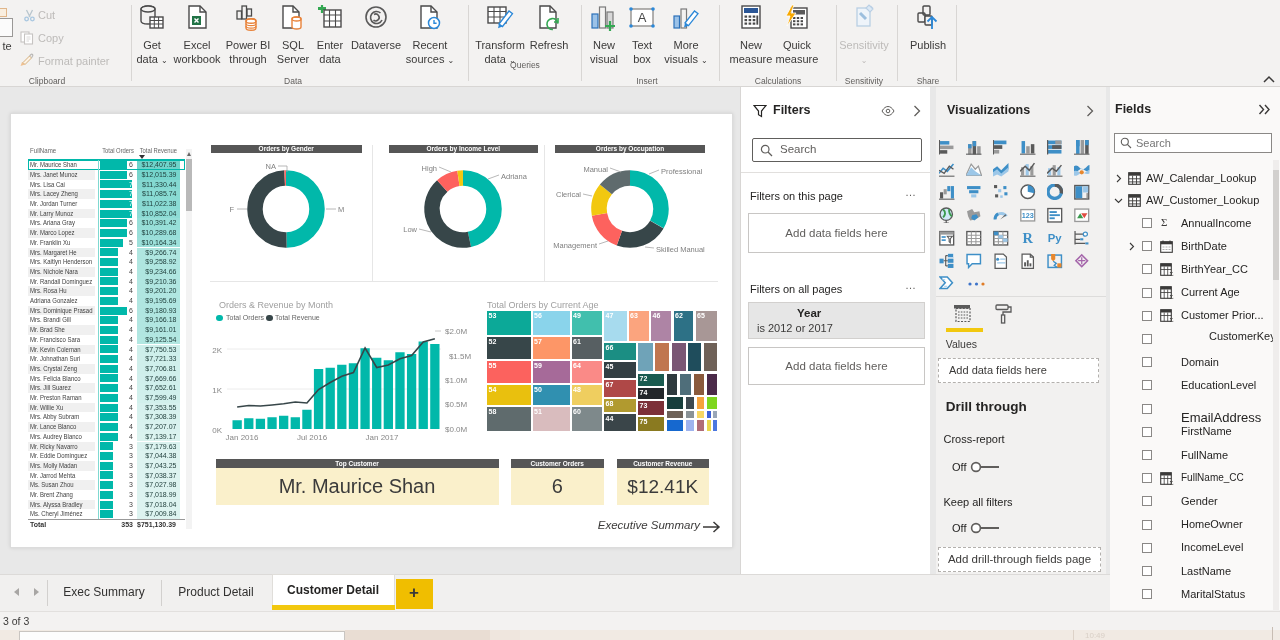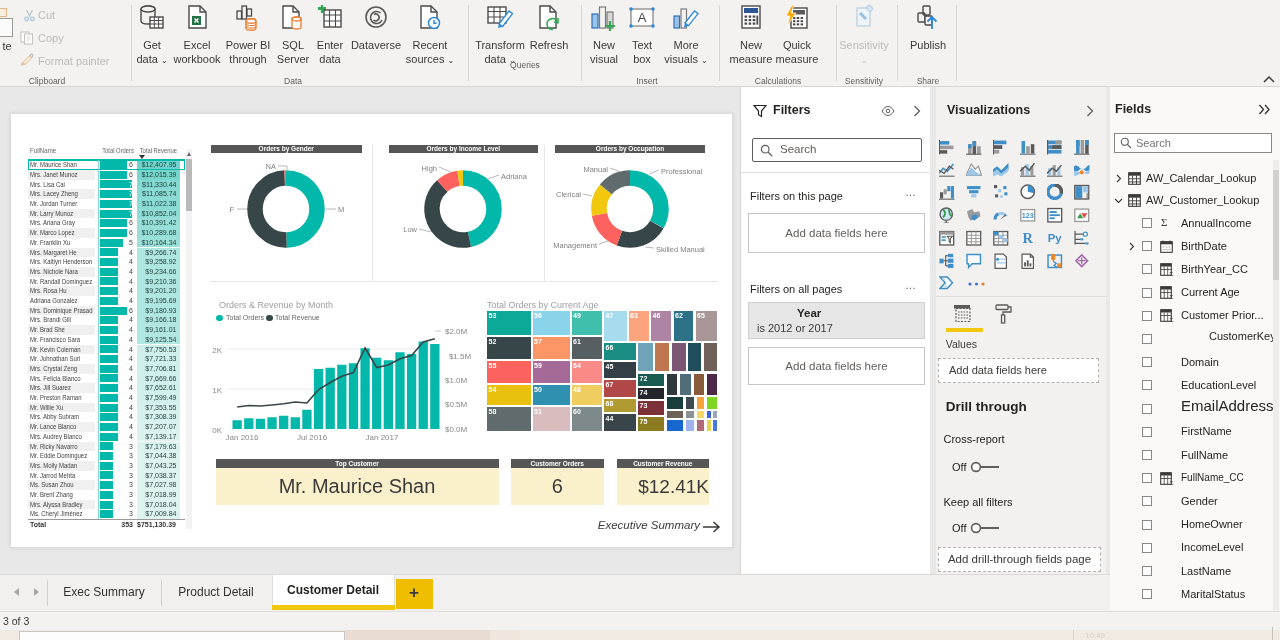--- a/index.html
+++ b/index.html
@@ -656,21 +656,21 @@
 <div class="abs" style="left:666.5px;top:419.5px;width:16.5px;height:11.0px;background:#1668CF;"></div>
 <div class="abs" style="left:685.5px;top:419.5px;width:8.5px;height:11.0px;background:#9FB3EE;"></div>
 <div class="abs" style="left:696.5px;top:419.5px;width:7.5px;height:11.0px;background:#B06B77;"></div>
 <div class="abs" style="left:706.5px;top:419.5px;width:4.0px;height:11.0px;background:#E8D44D;"></div>
 <div class="abs" style="left:712.5px;top:419.5px;width:4.0px;height:11.0px;background:#4B77E0;"></div>
 <div class="abs" style="left:215.5px;top:459px;width:283.0px;height:9px;background:#565656;color:#fff;font-size:6.5px;font-weight:bold;text-align:center;line-height:9px;">Top Customer</div>
 <div class="abs" style="left:215.5px;top:468px;width:283.0px;height:37px;background:#FAF0CB;color:#3b3b3b;font-size:20px;text-align:center;line-height:37px;">Mr. Maurice Shan</div>
 <div class="abs" style="left:511.0px;top:459px;width:92.5px;height:9px;background:#565656;color:#fff;font-size:6.5px;font-weight:bold;text-align:center;line-height:9px;">Customer Orders</div>
 <div class="abs" style="left:511.0px;top:468px;width:92.5px;height:37px;background:#FAF0CB;color:#3b3b3b;font-size:20px;text-align:center;line-height:37px;">6</div>
 <div class="abs" style="left:616.5px;top:459px;width:92.5px;height:9px;background:#565656;color:#fff;font-size:6.5px;font-weight:bold;text-align:center;line-height:9px;">Customer Revenue</div>
-<div class="abs" style="left:616.5px;top:468px;width:92.5px;height:37px;background:#FAF0CB;color:#3b3b3b;font-size:19px;text-align:right;line-height:37px;">$12.41K</div>
+<div class="abs" style="left:616.5px;top:468px;width:92.5px;height:37px;background:#FAF0CB;color:#3b3b3b;font-size:19px;text-align:center;line-height:37px;">$12.41K</div>
 <div class="abs" style="left:560px;top:519px;width:140px;text-align:right;font-size:11.5px;font-style:italic;color:#3b3a39;">Executive Summary</div>
 <svg class="abs" style="left:702px;top:521px;" width="19" height="12" viewBox="0 0 19 12">
 <path d="M1 6 h16 M11.5 1 L17 6 L11.5 11" fill="none" stroke="#3b3a39" stroke-width="1.5"></path>
   </svg>
 <div class="abs" style="left:740px;top:87px;width:190px;height:487px;background:#fff;border-left:1px solid #d8d6d4;box-sizing:border-box;"></div>
 <svg class="abs" style="left:753px;top:104px;" width="14" height="14" viewBox="0 0 14 14">
 <path d="M1 1.5 h12 L8.5 7 v5.5 l-3 -1.8 V7 Z" fill="none" stroke="#252423" stroke-width="1.2"></path>
   </svg>
 <div class="abs" style="left:773px;top:103px;font-size:12.5px;font-weight:bold;color:#252423;">Filters</div>
 <svg class="abs" style="left:881px;top:106px;" width="14" height="10" viewBox="0 0 14 10">
@@ -1005,21 +1005,21 @@
 <text x="9.5" y="12.5" font-size="7" font-family="Liberation Serif" fill="#3b3a39">Σ</text>
     </svg>
     <div class="abs" style="left:1181px;top:309.3px;font-size:11px;color:#252423;white-space:nowrap;">Customer Prior...</div>
     <div class="abs" style="left:1141.5px;top:334.0px;width:10px;height:10px;border:1px solid #8a8886;background:#fff;box-sizing:border-box;"></div>
     <div class="abs" style="left:1181px;top:330px;font-size:11px;color:#252423;white-space:nowrap;margin-left:28px;">CustomerKey</div>
     <div class="abs" style="left:1141.5px;top:357.2px;width:10px;height:10px;border:1px solid #8a8886;background:#fff;box-sizing:border-box;"></div>
     <div class="abs" style="left:1181px;top:355.7px;font-size:11px;color:#252423;white-space:nowrap;">Domain</div>
     <div class="abs" style="left:1141.5px;top:380.4px;width:10px;height:10px;border:1px solid #8a8886;background:#fff;box-sizing:border-box;"></div>
     <div class="abs" style="left:1181px;top:378.9px;font-size:11px;color:#252423;white-space:nowrap;">EducationLevel</div>
     <div class="abs" style="left:1141.5px;top:403.6px;width:10px;height:10px;border:1px solid #8a8886;background:#fff;box-sizing:border-box;"></div>
-    <div class="abs" style="left:1181px;top:397px;font-size:15px;color:#252423;white-space:nowrap;">EmailAddress</div>
+    <div class="abs" style="left:1181px;top:410px;font-size:13px;color:#252423;white-space:nowrap;">EmailAddress</div>
     <div class="abs" style="left:1141.5px;top:426.8px;width:10px;height:10px;border:1px solid #8a8886;background:#fff;box-sizing:border-box;"></div>
     <div class="abs" style="left:1181px;top:425.3px;font-size:11px;color:#252423;white-space:nowrap;">FirstName</div>
     <div class="abs" style="left:1141.5px;top:450.0px;width:10px;height:10px;border:1px solid #8a8886;background:#fff;box-sizing:border-box;"></div>
     <div class="abs" style="left:1181px;top:448.5px;font-size:11px;color:#252423;white-space:nowrap;">FullName</div>
     <div class="abs" style="left:1141.5px;top:473.2px;width:10px;height:10px;border:1px solid #8a8886;background:#fff;box-sizing:border-box;"></div>
     <svg class="abs" style="left:1160.0px;top:471.7px;" width="14" height="13" viewBox="0 0 14 13">
 <rect x="0.7" y="0.7" width="10.6" height="11.6" fill="#fff" stroke="#3b3a39" stroke-width="1.1"></rect>
 <rect x="0.7" y="0.7" width="10.6" height="2.8" fill="#3b3a39"></rect>
 <path d="M0.7 6.5 h10.6 M4.2 3.5 v8.8 M7.7 3.5 v8.8" stroke="#3b3a39" stroke-width="0.8"></path>
 <text x="9.5" y="12.5" font-size="7" font-family="Liberation Serif" fill="#3b3a39">Σ</text>

